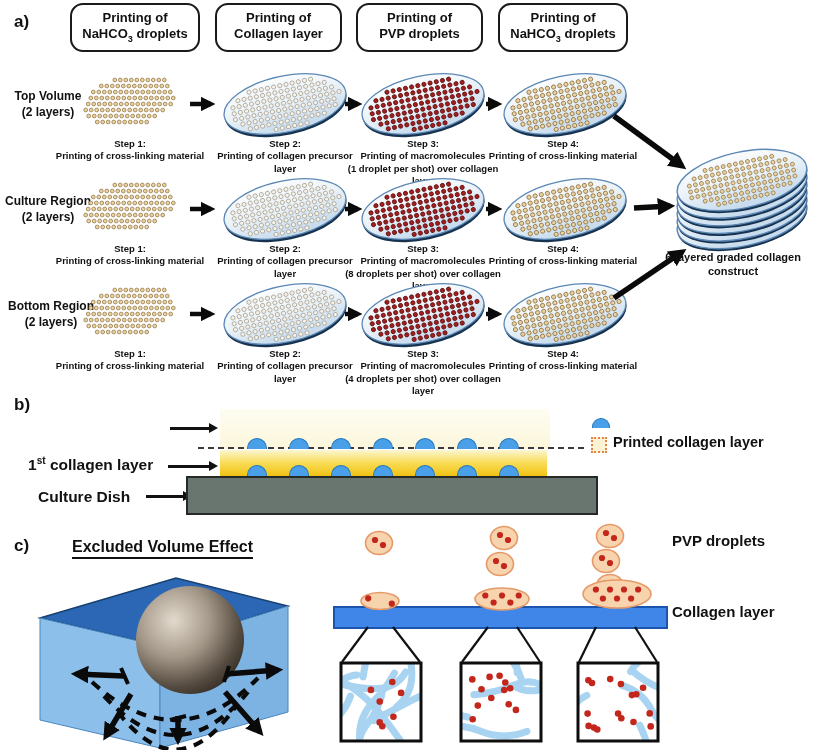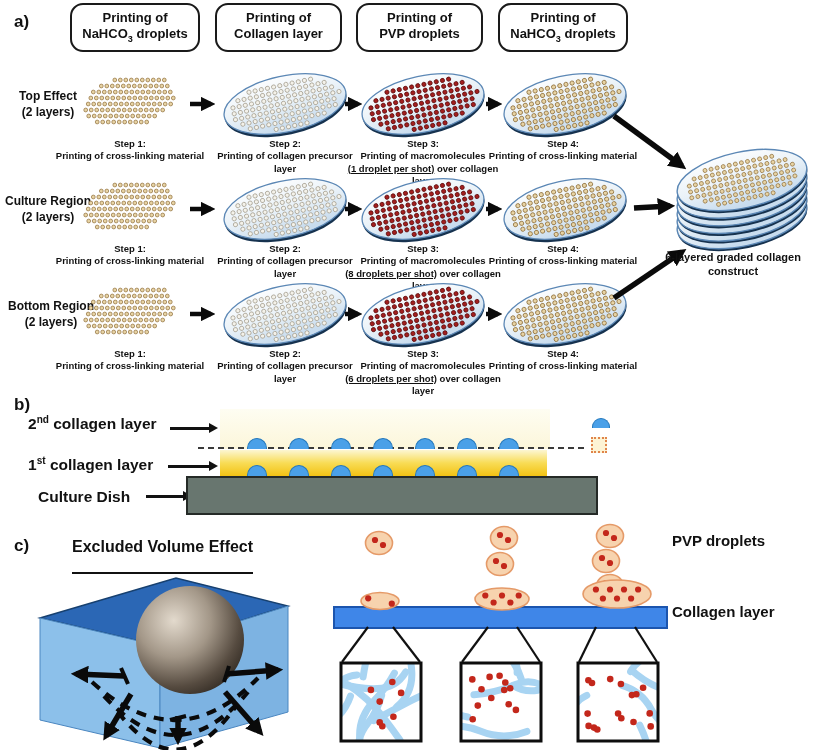--- a/index.html
+++ b/index.html
@@ -8,21 +8,21 @@
   font-family:"Liberation Sans",sans-serif;overflow:hidden}
 .abs{position:absolute}
 .panel-label{position:absolute;font-weight:bold;font-size:17px}
 .hdr{position:absolute;top:3px;height:49px;border:2.5px solid #1a1a1a;border-radius:13px;
   display:flex;flex-direction:column;align-items:center;justify-content:center;
   font-weight:bold;font-size:13px;line-height:1.28;text-align:center;background:#fff}
 .hdr sub{font-size:70%}
 .row{position:absolute;left:0;width:814px;height:105px}
 .region{position:absolute;width:96px;text-align:center;font-weight:bold;font-size:12px;line-height:1.3}
 .cap{position:absolute;text-align:center;font-weight:bold;font-size:9.5px;line-height:1.3}
-.shot{text-decoration:underline}
+.shot{}
 .dropfield{position:absolute}
 .result-label{position:absolute;text-align:center;font-weight:bold;font-size:11px;line-height:1.3}
 .blab{position:absolute;font-weight:bold;font-size:15.5px;white-space:nowrap}
 .blab sup{font-size:65%}
 .harrow{position:absolute;height:2.6px;background:#111}
 .harrow:after{content:"";position:absolute;right:-8px;top:-4.2px;width:0;height:0;
   border-left:9px solid #111;border-top:5.5px solid transparent;border-bottom:5.5px solid transparent}
 .layer2{position:absolute;left:220px;top:409px;width:330px;height:40px;
   background:linear-gradient(180deg,#fefdf2 0%,#fcf6da 100%)}
 .layer1{position:absolute;left:220px;top:450px;width:327px;height:26px;
@@ -30,21 +30,21 @@
 .dline{position:absolute;left:198px;top:447px;width:386px;border-top:2.5px dashed #3a3a3a}
 .dish{position:absolute;left:186px;top:476px;width:412px;height:39px;background:#68766f;border:2px solid #252a27}
 .bdrop{position:absolute;width:20px;height:11px;background:#4aa0e8;border:1.5px solid #2578bb;
   border-bottom:none;border-radius:10px 10px 0 0}
 .lgtext{position:absolute;font-weight:bold;font-size:14.5px;white-space:nowrap}
 .lgtext sub{font-size:70%}
 .ldrop{position:absolute;left:592px;top:418px;width:18px;height:10px;background:#4aa0e8;
   border:1.5px solid #2578bb;border-bottom:none;border-radius:9px 9px 0 0}
 .lsq{position:absolute;left:591px;top:437px;width:16px;height:16px;background:#fdf3d4;border:2px dotted #e0854a}
 .ctitle{position:absolute;left:72px;top:538px;font-weight:bold;font-size:16px;
-  border-bottom:2.5px solid #111;padding-bottom:16px}
+  border-bottom:2.5px solid #111;padding-bottom:1px}
 .pclab{position:absolute;font-weight:bold;font-size:15px;white-space:nowrap}
 svg{display:block}
 </style>
 </head>
 <body>
 
 <svg width="0" height="0" style="position:absolute">
   <defs>
     <linearGradient id="eg" x1="0" y1="0" x2="0.25" y2="1">
       <stop offset="0" stop-color="#ffffff"></stop>
@@ -79,21 +79,21 @@
     <div>Printing of</div>
     <div><span>PVP droplets</span><sub></sub><span></span></div>
   </div>
   <div class="hdr" style="left:498px;width:130px">
     <div>Printing of</div>
     <div><span>NaHCO</span><sub>3</sub><span> droplets</span></div>
   </div>
 
   <div class="row" style="top:62px">
     <div class="region" style="left:0;top:27px">
-      <div>Top Effect</div>
+      <div>Top Volume</div>
         <div>(2 layers)</div>
     </div>
     <div class="dropfield" style="left:68px;top:4px">
         <svg width="122" height="70">
           <circle cx="46.8" cy="14.0" r="1.9" fill="#e7d3a4" stroke="#8f6f3c" stroke-width="0.7"></circle>
           <circle cx="52.3" cy="14.0" r="1.9" fill="#e7d3a4" stroke="#8f6f3c" stroke-width="0.7"></circle>
           <circle cx="57.8" cy="14.0" r="1.9" fill="#e7d3a4" stroke="#8f6f3c" stroke-width="0.7"></circle>
           <circle cx="63.3" cy="14.0" r="1.9" fill="#e7d3a4" stroke="#8f6f3c" stroke-width="0.7"></circle>
           <circle cx="68.8" cy="14.0" r="1.9" fill="#e7d3a4" stroke="#8f6f3c" stroke-width="0.7"></circle>
           <circle cx="74.3" cy="14.0" r="1.9" fill="#e7d3a4" stroke="#8f6f3c" stroke-width="0.7"></circle>
@@ -1566,21 +1566,21 @@
       <div>Step 1:</div>
         <div>Printing of cross-linking material</div>
       </div>
     <div class="cap" style="left:205px;top:76px;width:160px">
       <div>Step 2:</div>
         <div>Printing of collagen precursor layer</div>
       </div>
     <div class="cap" style="left:338px;top:76px;width:170px">
       <div>Step 3:</div>
         <div>Printing of macromolecules</div>
-      <div><span class="shot">(6 droplets per shot)</span><span> over collagen layer</span></div>
+      <div><span class="shot">(4 droplets per shot)</span><span> over collagen layer</span></div>
       </div>
     <div class="cap" style="left:483px;top:76px;width:160px">
       <div>Step 4:</div>
         <div>Printing of cross-linking material</div>
       </div>
   </div>
 
   <svg class="abs" style="left:0;top:0;pointer-events:none" width="814" height="395">
     <g stroke="#0a0a0a" stroke-width="4.5">
       <line x1="190" y1="104" x2="211" y2="104" marker-end="url(#ah)"></line>
@@ -1732,22 +1732,20 @@
           <circle cx="95.4" cy="57.0" r="2" fill="#e7d3a4" stroke="#8f6f3c" stroke-width="0.7"></circle>
           <circle cx="101.6" cy="57.0" r="2" fill="#e7d3a4" stroke="#8f6f3c" stroke-width="0.7"></circle>
           <circle cx="107.8" cy="57.0" r="2" fill="#e7d3a4" stroke="#8f6f3c" stroke-width="0.7"></circle>
         </g>
       </svg>
     </div>
   <div class="result-label" style="left:648px;top:250px;width:170px">6-layered graded collagen construct</div>
 
   <div class="panel-label" style="left:14px;top:395px">b)</div>
 
-  <div class="blab" style="left:28px;top:414px">
-    <span>2</span><sup>nd</sup><span> collagen layer</span></div>
   <div class="blab" style="left:28px;top:455px">
     <span>1</span><sup>st</sup><span> collagen layer</span></div>
   <div class="blab" style="left:38px;top:487px">
     <span>Culture Dish</span><sup></sup><span></span></div>
 
   <div class="harrow" style="left:170px;top:427px;width:40px"></div>
   <div class="harrow" style="left:168px;top:465px;width:42px"></div>
   <div class="harrow" style="left:146px;top:495px;width:38px"></div>
 
   <div class="layer2"></div>
@@ -1768,20 +1766,22 @@
       <div class="bdrop" style="left:289px;top:465px"></div>
       <div class="bdrop" style="left:331px;top:465px"></div>
       <div class="bdrop" style="left:373px;top:465px"></div>
       <div class="bdrop" style="left:415px;top:465px"></div>
       <div class="bdrop" style="left:457px;top:465px"></div>
       <div class="bdrop" style="left:499px;top:465px"></div>
     </div>
 
   <div class="ldrop"></div>
   <div class="lsq"></div>
+  <div class="lgtext" style="left:613px;top:434px">
+    <span>Printed collagen layer</span><sub></sub><span></span></div>
 
   <div class="panel-label" style="left:14px;top:536px">c)</div>
   <div class="ctitle">Excluded Volume Effect</div>
 
   <svg class="abs" style="left:28px;top:560px" width="272" height="190" viewBox="0 0 272 190">
     <polygon points="12,58 148,18 260,46 132,86" fill="#2b67b5" stroke="#17406f" stroke-width="1.5"></polygon>
     <polygon points="12,58 132,86 132,188 12,160" fill="#8cc0ea" stroke="#4a86c0" stroke-width="1"></polygon>
     <polygon points="132,86 260,46 260,152 132,188" fill="#7db3e2" stroke="#4a86c0" stroke-width="1"></polygon>
     <circle cx="162" cy="80" r="54" fill="url(#sphereg)"></circle>
     <g stroke="#0a0a0a" stroke-width="5.5" fill="none">

